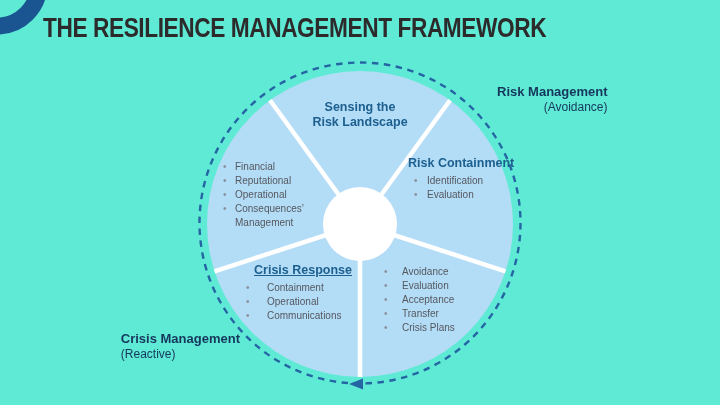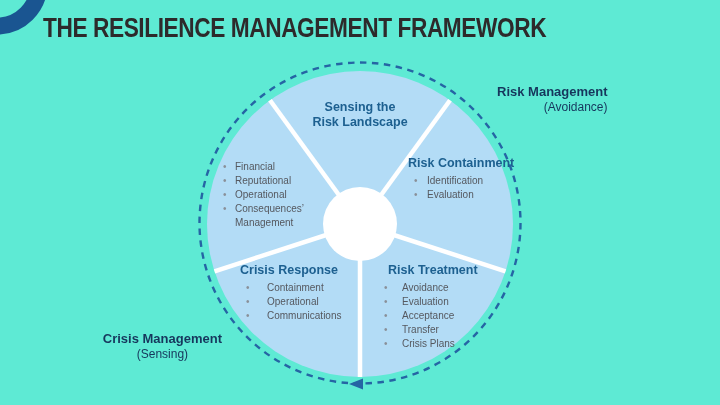--- a/index.html
+++ b/index.html
@@ -42,28 +42,28 @@
   .seg-recovery{left:211px;top:155px;width:112px;}
   .seg-recovery .seg-head{text-align:center;}
   .seg-recovery ul{margin-top:5px;padding-left:10px;}
   .seg-recovery li{padding-left:14px;}
   .seg-assessment{left:408px;top:155px;width:110px;}
   .seg-assessment li{padding-left:15px;}
   .seg-treatment{left:378px;top:262px;width:110px;}
   .seg-treatment .seg-head{margin-left:10px;}
   .seg-treatment li{padding-left:20px;}
   .seg-response{left:240px;top:262px;width:112px;}
-  .seg-response .seg-head{text-align:left;}
+  .seg-response .seg-head{text-align:right;text-decoration:underline;}
   .seg-response li{padding-left:23px;}
   
   .outer-label{position:absolute;color:var(--outer-label);}
   .outer-label .main{font-size:13px;line-height:16px;font-weight:bold;white-space:nowrap;}
   .outer-label .sub{font-size:12px;line-height:15px;white-space:nowrap;}
   .outer-risk{left:497px;top:84px;text-align:right;}
-  .outer-crisis{right:498px;top:331px;text-align:center;}
+  .outer-crisis{right:480px;top:331px;text-align:left;}
 </style>
 </head>
 <body>
 
 <div class="stage">
 
   <svg class="logo-svg" width="62" height="46" viewBox="0 0 62 46">
     <circle cx="-3" cy="-16" r="42" fill="none" stroke="var(--logo-blue)" stroke-width="17"></circle>
   </svg>
 
@@ -88,21 +88,20 @@
 
   <div class="seg seg-assessment">
     <div class="seg-head">Risk Containment</div>
     <ul>
         <li>Identification</li>
         <li>Evaluation</li>
       </ul>
   </div>
 
   <div class="seg seg-treatment">
-    <div class="seg-head">Risk Treatment</div>
     <ul>
         <li>Avoidance</li>
         <li>Evaluation</li>
         <li>Acceptance</li>
         <li>Transfer</li>
         <li>Crisis Plans</li>
       </ul>
   </div>
 
   <div class="seg seg-response">
@@ -123,16 +122,16 @@
       </ul>
   </div>
 
   <div class="outer-label outer-risk">
     <div class="main">Risk Management</div>
     <div class="sub">(Avoidance)</div>
   </div>
 
   <div class="outer-label outer-crisis">
     <div class="main">Crisis Management</div>
-    <div class="sub">(Sensing)</div>
+    <div class="sub">(Reactive)</div>
   </div>
 
 </div>
 
 </body></html>

